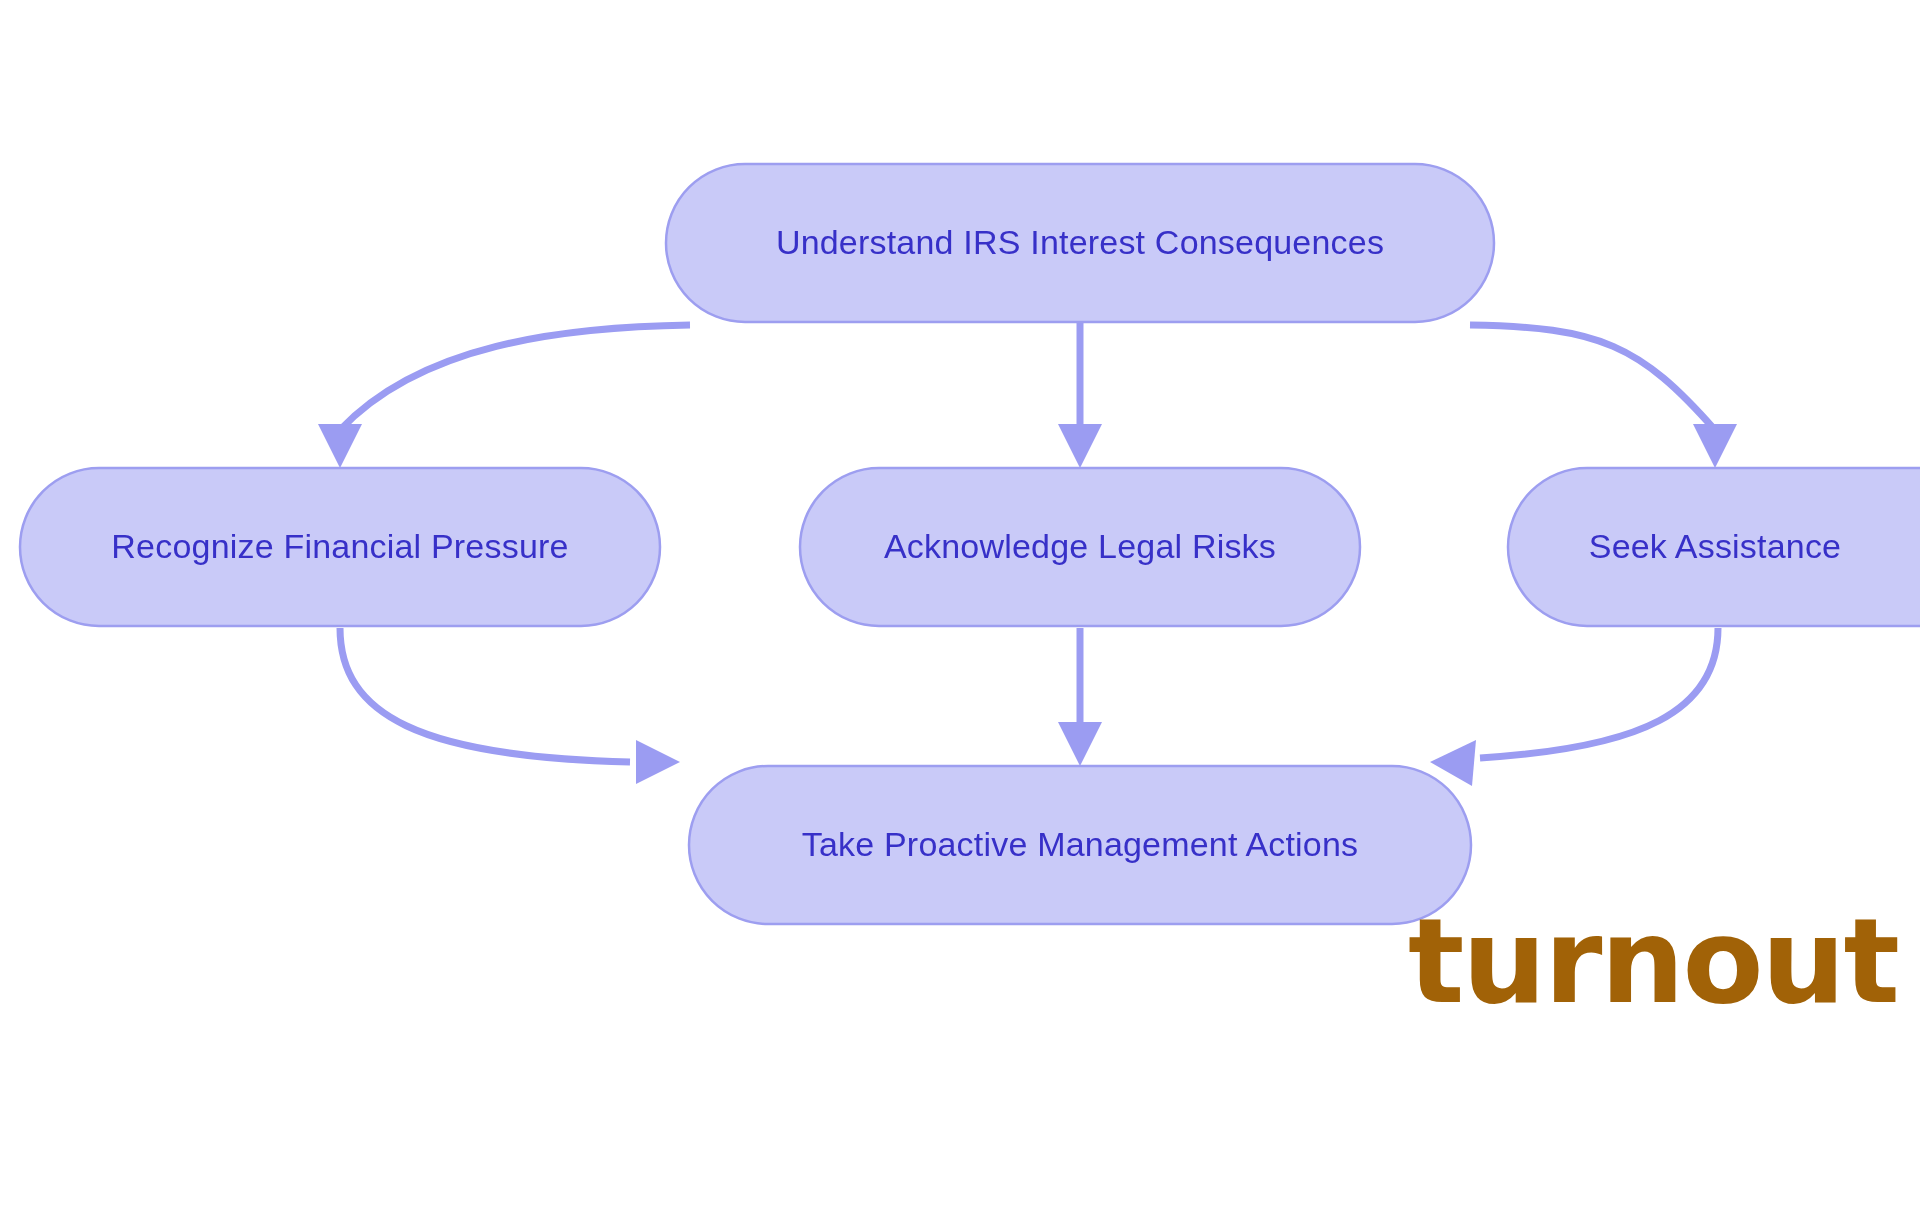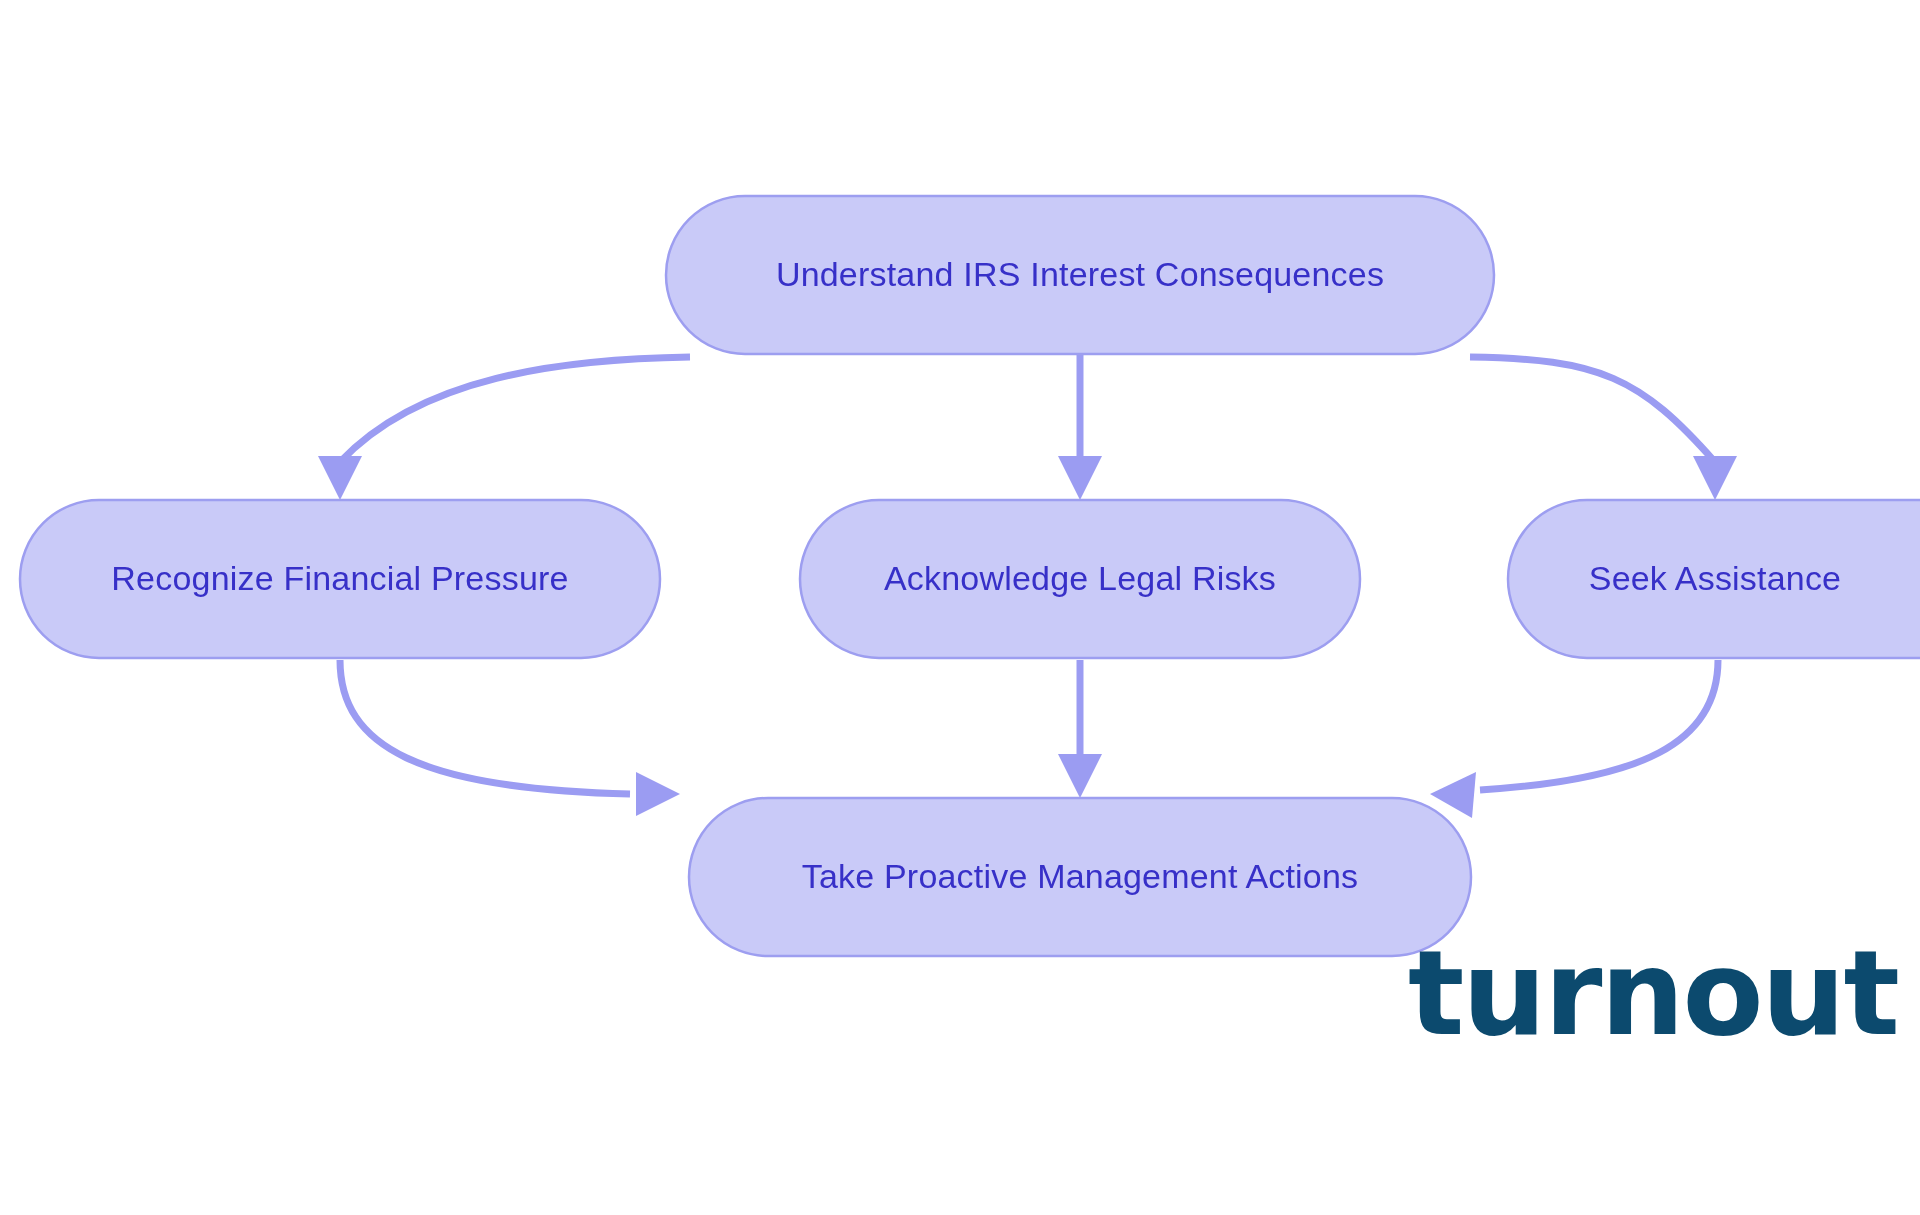--- a/index.html
+++ b/index.html
@@ -13,21 +13,20 @@
     position: relative;
     overflow: hidden;
     font-family: "Liberation Sans", "DejaVu Sans", sans-serif;
   }
 
   #canvas {
     position: absolute;
     inset: 0;
     width: 1920px;
     height: 1028px;
-    margin-top: 32px;
   }
 
   .flow-svg {
     position: absolute;
     top: 0;
     left: 0;
     width: 1920px;
     height: 1215px;
   }
 
@@ -58,21 +57,21 @@
     fill: #9b9cf2;
   }
 
   .brand-wordmark {
     position: absolute;
     right: 22px;
     bottom: 8px;
     font-family: "DejaVu Sans", "Liberation Sans", sans-serif;
     font-size: 118px;
     font-weight: 700;
-    color: #0c4a6e;
+    color: #a16207;
     letter-spacing: -2px;
     line-height: 1;
     user-select: none;
   }
 </style>
 </head>
 <body>
 
 <div id="canvas">
 

